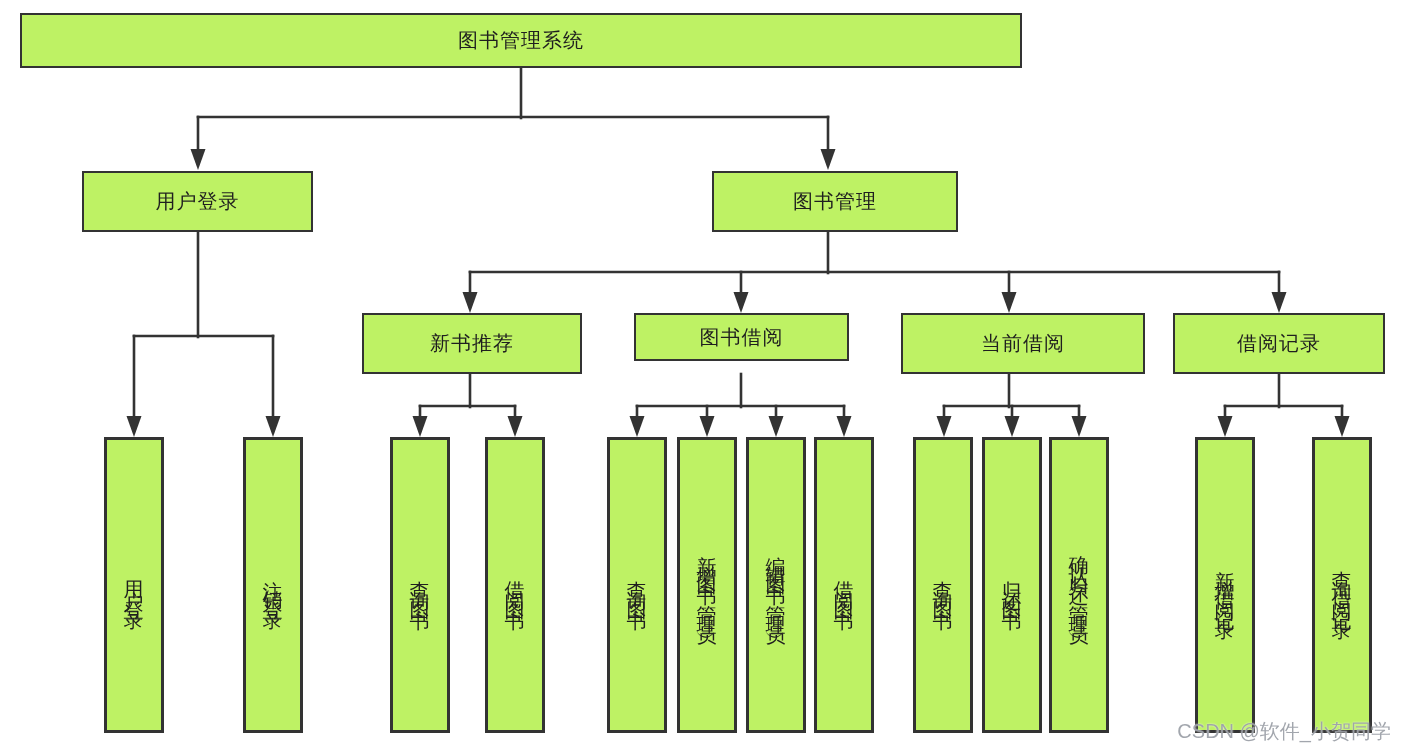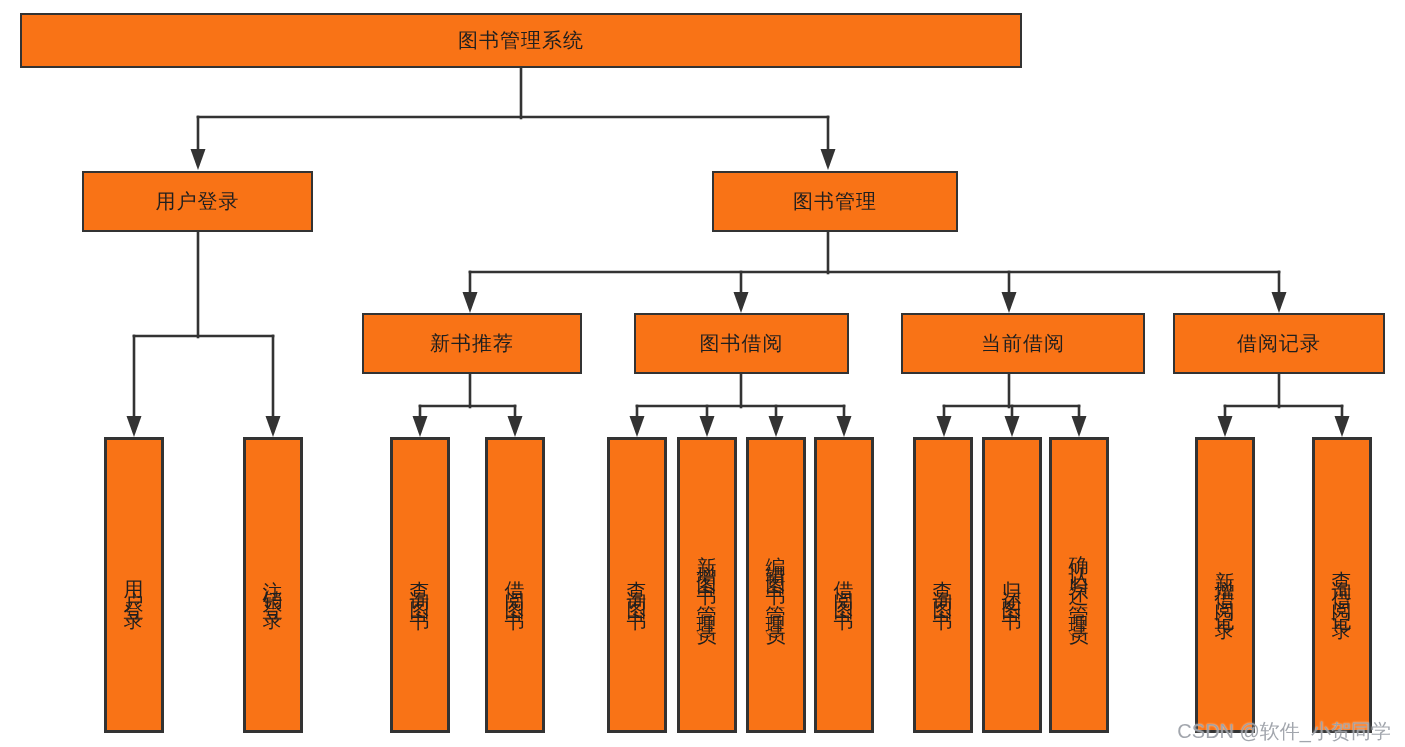--- a/index.html
+++ b/index.html
@@ -4,21 +4,21 @@
 <style>
   html,body{margin:0;padding:0;background:#ffffff;}
   .stage{
     position:relative;width:1405px;height:747px;background:#ffffff;overflow:hidden;
     font-family:"Liberation Sans","DejaVu Sans",sans-serif;color:#222222;
   }
   .wires{position:absolute;left:0;top:0;width:1405px;height:747px;pointer-events:none;}
   .wires line,.wires path{stroke:#333333;stroke-width:2.6;fill:none;stroke-linecap:square;}
   .wires polygon{fill:#333333;stroke:none;}
   .box{
-    position:absolute;box-sizing:border-box;background:#f97316;
+    position:absolute;box-sizing:border-box;background:#bef264;
     border:2.5px solid #333333;
     display:flex;align-items:center;justify-content:center;
     font-size:20px;letter-spacing:1px;color:#1f1f1f;
   }
   .leaf{border-width:3px;}
   .v{
     writing-mode:vertical-rl;text-orientation:mixed;
     letter-spacing:10px;line-height:1;font-size:20px;color:#1f1f1f;
     display:block;
   }
@@ -103,21 +103,21 @@
   <div class="box" style="left:82px;top:171px;width:231px;height:61px;">
     <span>用户登录</span>
   </div>
   <div class="box" style="left:712px;top:171px;width:246px;height:61px;">
     <span>图书管理</span>
   </div>
 
   <div class="box" style="left:362px;top:313px;width:220px;height:61px;justify-content:center;">
     <span>新书推荐</span>
   </div>
-  <div class="box" style="left:634px;top:313px;width:215px;height:61px;text-align:center;">
+  <div class="box" style="left:634px;top:313px;width:215px;height:48px;text-align:center;">
     <span>图书借阅</span>
   </div>
   <div class="box" style="left:901px;top:313px;width:244px;height:61px;">
     <span>当前借阅</span>
   </div>
   <div class="box" style="left:1173px;top:313px;width:212px;height:61px;">
     <span>借阅记录</span>
   </div>
 
   <div class="box leaf" style="left:104px;top:437px;width:60px;height:296px;">

